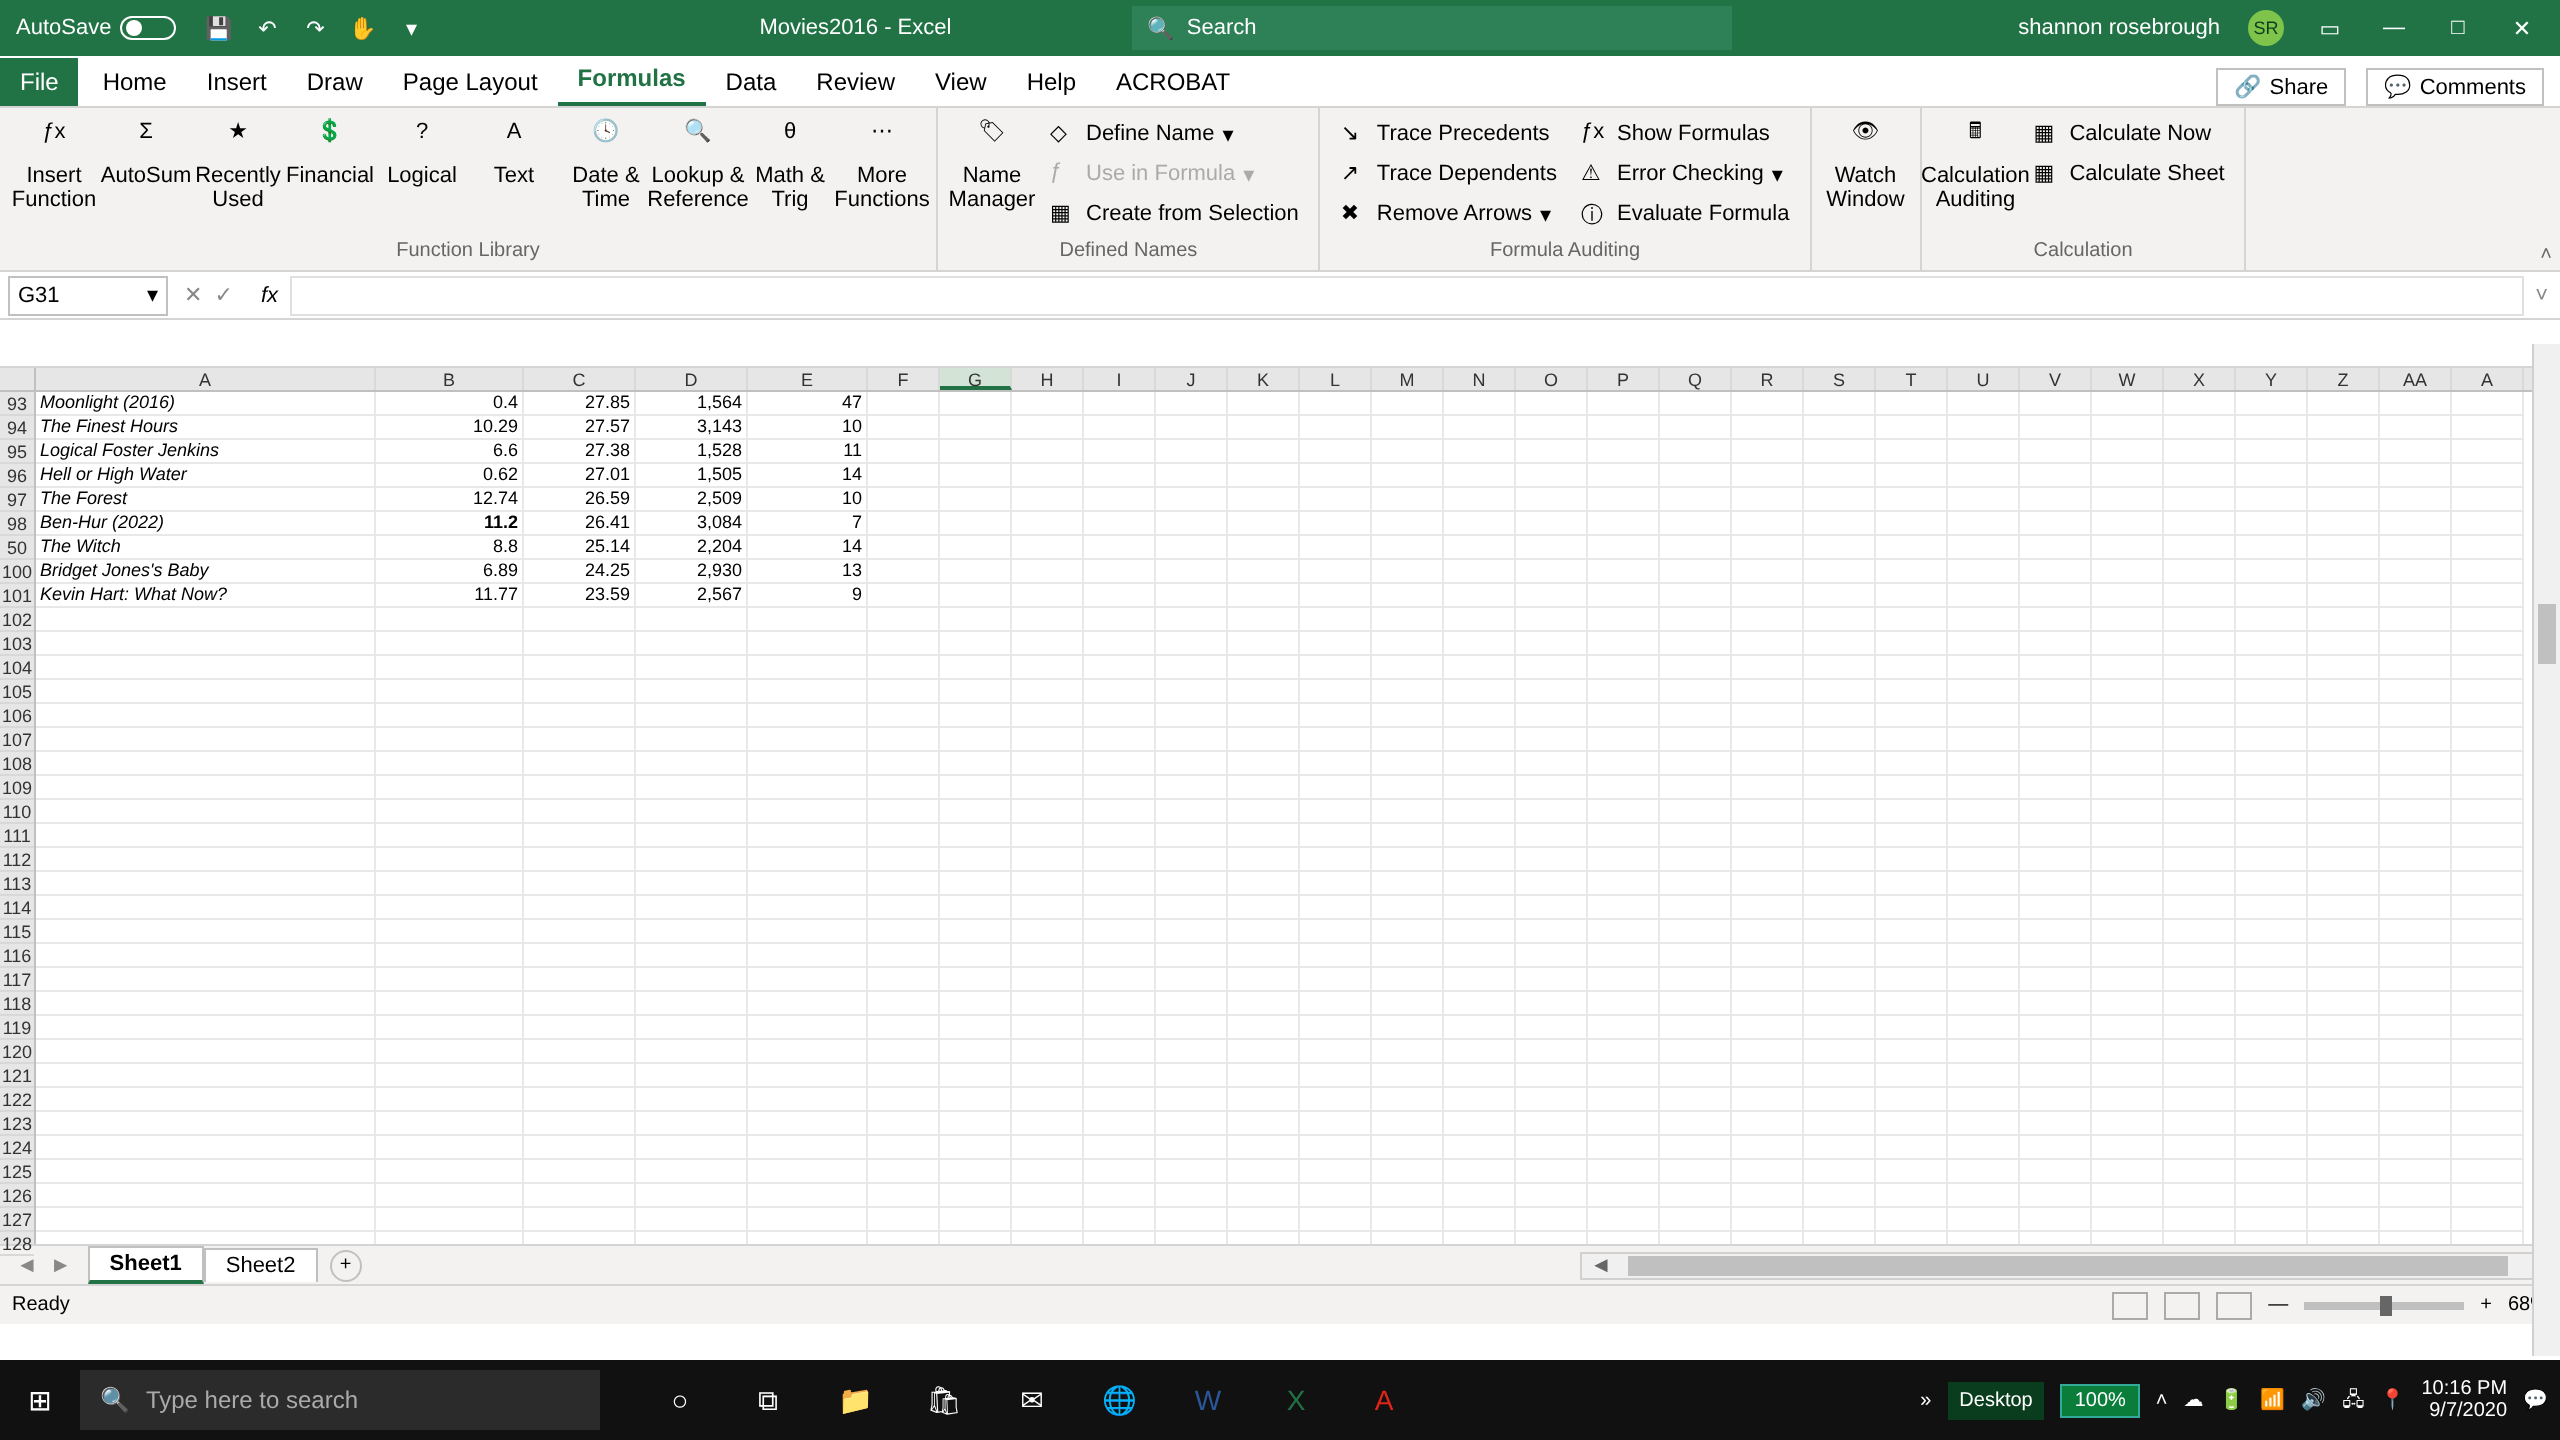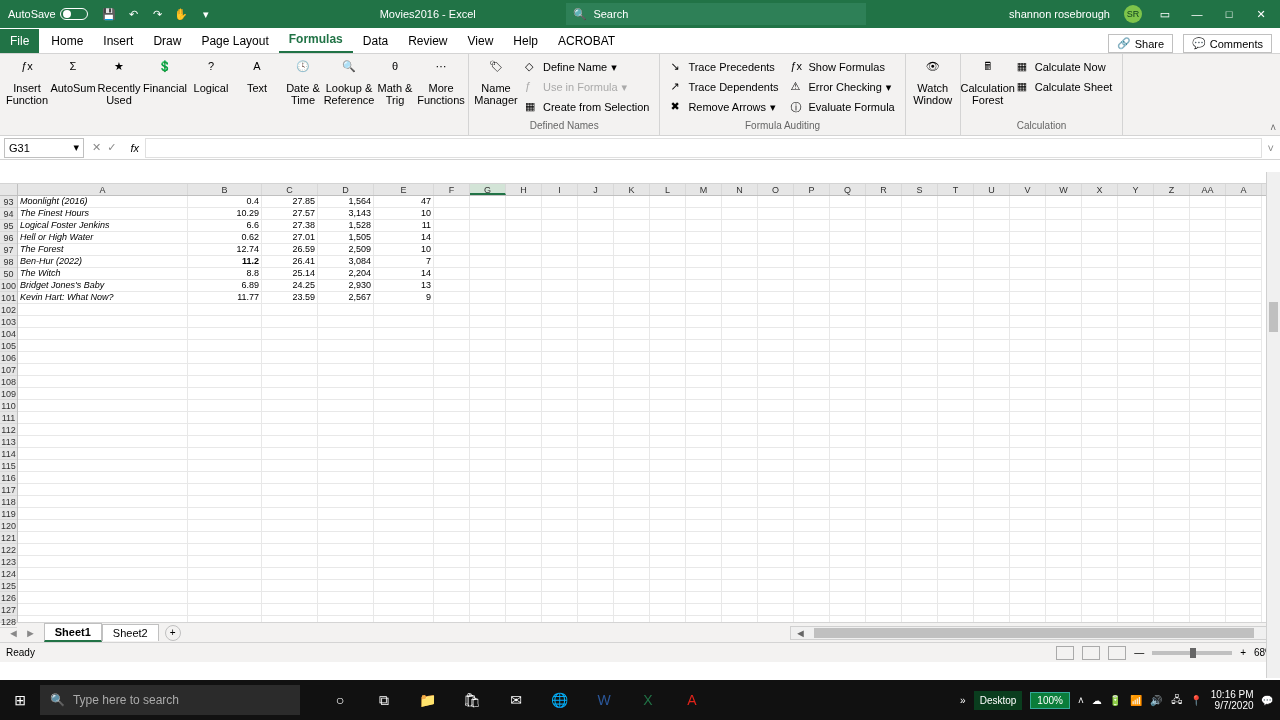--- a/index.html
+++ b/index.html
@@ -181,20 +181,21 @@
         </div>
       <div class="big-btn">
           <span class="ic">θ</span>
           <span>Math &amp; Trig</span>
         </div>
       <div class="big-btn">
           <span class="ic">⋯</span>
           <span>More Functions</span>
         </div>
     </div>
+    <div class="group-label">Function Library</div>
   </div>
   <div class="group">
     <div class="group-row">
       <div class="big-btn">
           <span class="ic">🏷</span>
           <span>Name Manager</span>
         </div>
       <div class="stack">
         <div class="mini-btn"><span class="ic">◇</span><span>Define Name</span> ▾</div>
         <div class="mini-btn" style="color:#aaa"><span class="ic">ƒ</span><span>Use in Formula</span> ▾</div>
@@ -239,21 +240,21 @@
           <span class="ic">👁</span>
           <span>Watch Window</span>
         </div>
     </div>
     <div class="group-label">&nbsp;</div>
   </div>
   <div class="group">
     <div class="group-row">
       <div class="big-btn">
           <span class="ic">🖩</span>
-          <span>Calculation Forest</span>
+          <span>Calculation Auditing</span>
         </div>
       <div class="stack">
         <div class="mini-btn">
             <span class="ic">▦</span>
             <span>Calculate Now</span>
           </div>
         <div class="mini-btn">
             <span class="ic">▦</span>
             <span>Calculate Sheet</span>
           </div>

